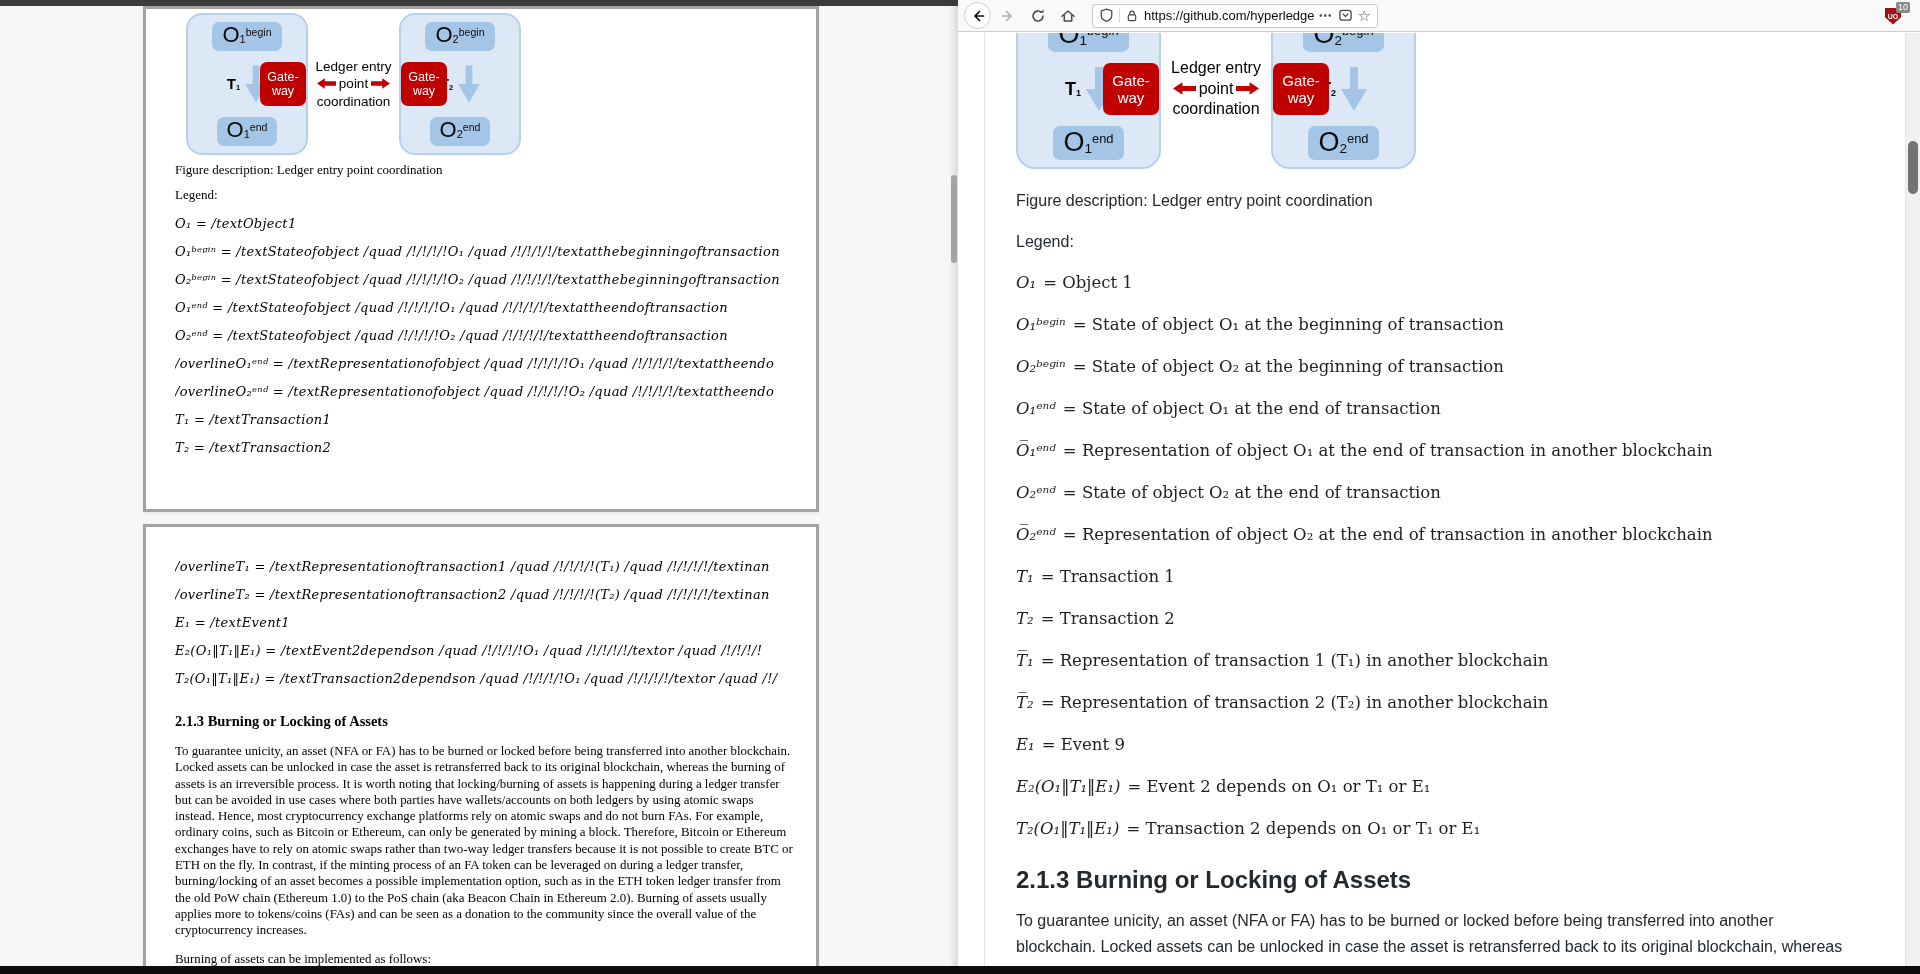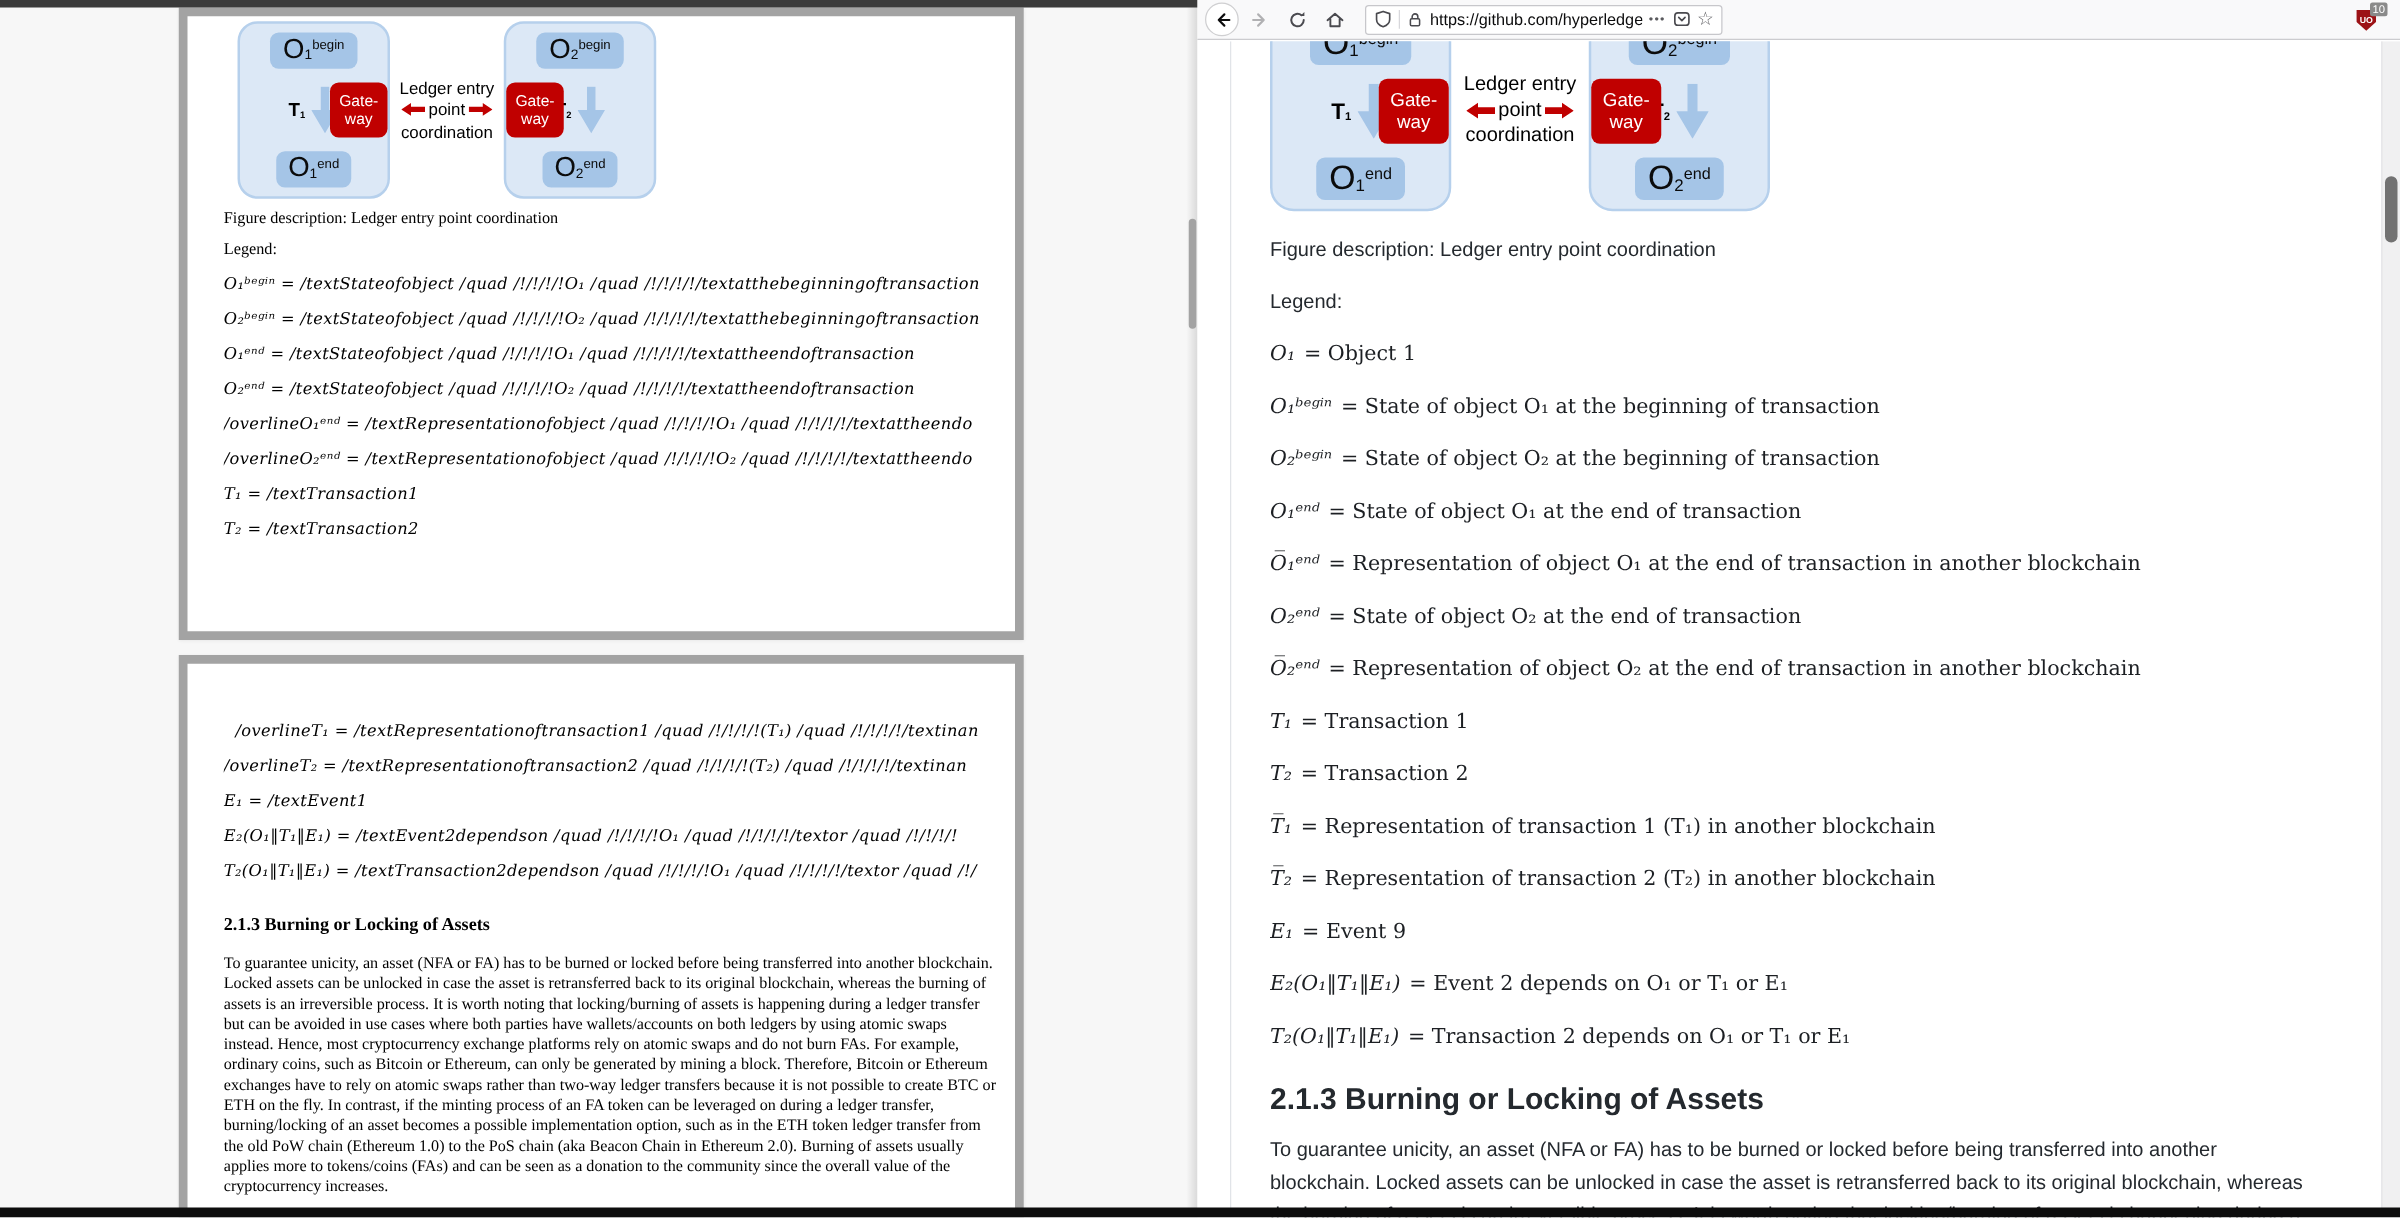--- a/index.html
+++ b/index.html
@@ -10,31 +10,31 @@
   
   .left-window { position:absolute; left:0; top:0; width:958px; height:974px;
                  background:#f7f7f7; overflow:hidden; }
   .left-topbar { position:absolute; left:0; top:0; width:100%; height:6px; background:#3b3b3b; z-index:8; }
   .edge-shadow { position:absolute; top:0; right:0; width:9px; height:100%;
                  background:linear-gradient(to right, rgba(0,0,0,0), rgba(0,0,0,0.12)); z-index:6; }
   .left-scrollthumb { position:absolute; right:1px; top:175px; width:6px; height:88px;
                       background:#a3a3a3; border-radius:3px; z-index:9; }
 
   .page-card { position:absolute; left:143px; width:676px; background:#fff;
-               border:7px solid #a3a3a3; box-shadow:0 1px 3px rgba(0,0,0,.07);
+               border:3px solid #a3a3a3; box-shadow:0 1px 3px rgba(0,0,0,.07);
                padding:0 29px; overflow:hidden; }
   .card1 { top:6px; height:506px; }
   .card2 { top:524px; height:450px; }
 
   .pv-desc  { font-family:"Liberation Serif", serif; font-size:13px; color:#000; margin-top:9px; }
   .pv-desc.first { margin-top:7px; }
   .pv-math  { font-family:"DejaVu Serif","Liberation Serif", serif; font-style:italic;
               font-size:13px; line-height:15px; color:#000; margin-top:13px;
               letter-spacing:.3px; white-space:nowrap; overflow:hidden; }
-  .pv-math.m-first { margin-top:47px;text-align:right; }
+  .pv-math.m-first { margin-top:32px; }
   .pv-heading { font-family:"Liberation Serif", serif; font-weight:bold; font-size:14.5px;
                 color:#000; margin-top:27px; }
   .pv-para { font-family:"Liberation Serif", serif; font-size:12.9px; line-height:16.3px;
              color:#000; margin-top:13px; width:618px; }
   .pv-para.clip { margin-top:12px; }
 
   
   .fig { display:flex; position:relative; }
   .bc { background:#dce8f6; border:2px solid #b6d0ec; position:relative;
         display:flex; flex-direction:column; align-items:center;
@@ -167,20 +167,21 @@
           <div class="objbox"><span>O</span><span class="ms">2</span><span class="mp">end</span></div>
           <div class="gw gw-l">
               <span>Gate-</span>
               <span>way</span>
             </div>
         </div>
       </div>
 
       <p class="pv-desc first">Figure description: Ledger entry point coordination</p>
       <p class="pv-desc">Legend:</p>
+      <p class="pv-math">O₁ = /textObject1</p>
       <p class="pv-math">O₁ᵇᵉᵍⁱⁿ = /textStateofobject /quad /!/!/!/!O₁ /quad /!/!/!/!/textatthebeginningoftransaction</p>
       <p class="pv-math">O₂ᵇᵉᵍⁱⁿ = /textStateofobject /quad /!/!/!/!O₂ /quad /!/!/!/!/textatthebeginningoftransaction</p>
       <p class="pv-math">O₁ᵉⁿᵈ = /textStateofobject /quad /!/!/!/!O₁ /quad /!/!/!/!/textattheendoftransaction</p>
       <p class="pv-math">O₂ᵉⁿᵈ = /textStateofobject /quad /!/!/!/!O₂ /quad /!/!/!/!/textattheendoftransaction</p>
       <p class="pv-math">/overlineO₁ᵉⁿᵈ = /textRepresentationofobject /quad /!/!/!/!O₁ /quad /!/!/!/!/textattheendo</p>
       <p class="pv-math">/overlineO₂ᵉⁿᵈ = /textRepresentationofobject /quad /!/!/!/!O₂ /quad /!/!/!/!/textattheendo</p>
       <p class="pv-math">T₁ = /textTransaction1</p>
       <p class="pv-math">T₂ = /textTransaction2</p>
     </div>
 

